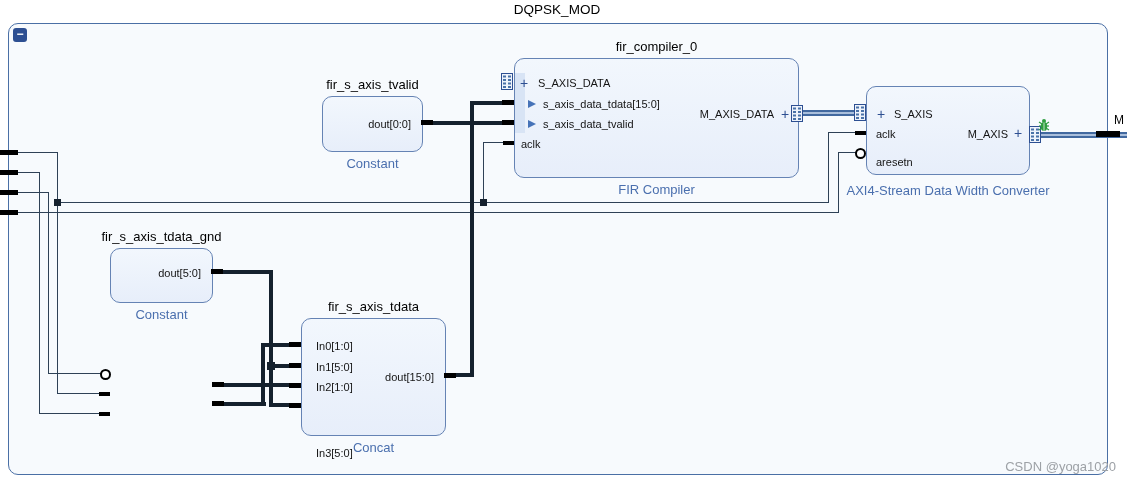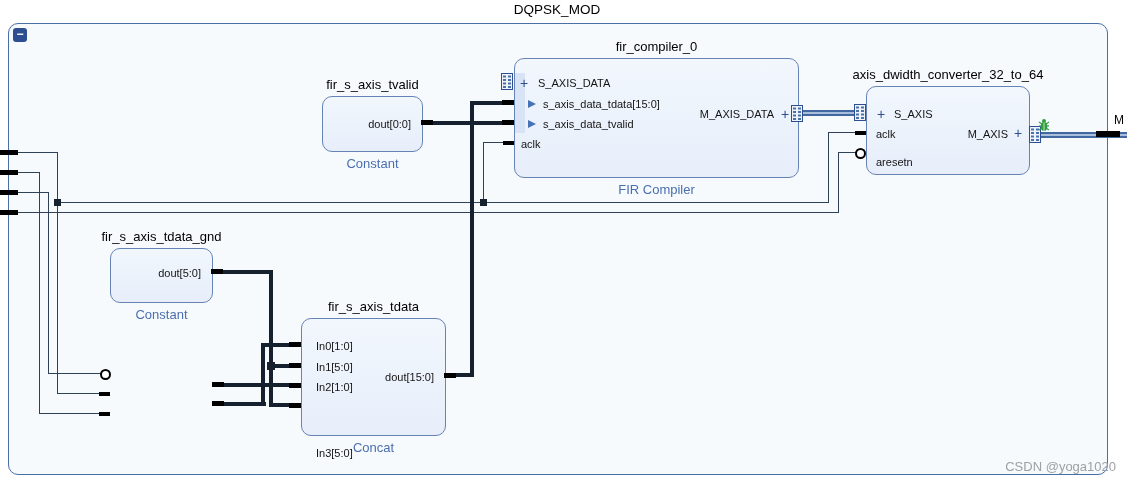--- a/index.html
+++ b/index.html
@@ -110,27 +110,27 @@
     <div class="pl" style="left:6px;top:78px;">aclk</div>
     <div class="pl" style="right:24px;top:48px;">M_AXIS_DATA</div>
     <div class="plus" style="right:6px;top:48px;">+</div>
     <div class="blk-type">FIR Compiler</div>
   </div>
   <div class="st" style="left:502px;top:100px;width:12px;height:5px;"></div>
   <div class="st" style="left:502px;top:120px;width:12px;height:5px;"></div>
   <div class="st" style="left:503px;top:141px;width:11px;height:4px;"></div>
 
   <div class="ipblock" style="left:866px;top:86px;width:162px;height:87px;">
-    <div class="blk-title">axis_dwidth_converter_32_to_64</div>
     <div class="plus" style="left:7px;top:20px;">+</div>
     <div class="pl" style="left:27px;top:20px;">S_AXIS</div>
     <div class="pl" style="left:9px;top:40px;">aclk</div>
     <div class="pl" style="left:9px;top:68px;">aresetn</div>
     <div class="pl" style="right:21px;top:40px;">M_AXIS</div>
     <div class="plus" style="right:4px;top:39px;">+</div>
+    <div class="blk-type" style="top:calc(100% + 9px);">AXI4-Stream Data Width Converter</div>
   </div>
   <div class="st" style="left:855px;top:131px;width:11px;height:4px;"></div>
   <div class="bub" style="left:855px;top:148px;"></div>
 
   <div class="ipblock" style="left:110px;top:248px;width:101px;height:53px;">
     <div class="blk-title">fir_s_axis_tdata_gnd</div>
     <div class="pl" style="right:11px;top:17px;">dout[5:0]</div>
     <div class="blk-type">Constant</div>
   </div>
   <div class="st" style="left:211px;top:269px;width:12px;height:5px;"></div>

